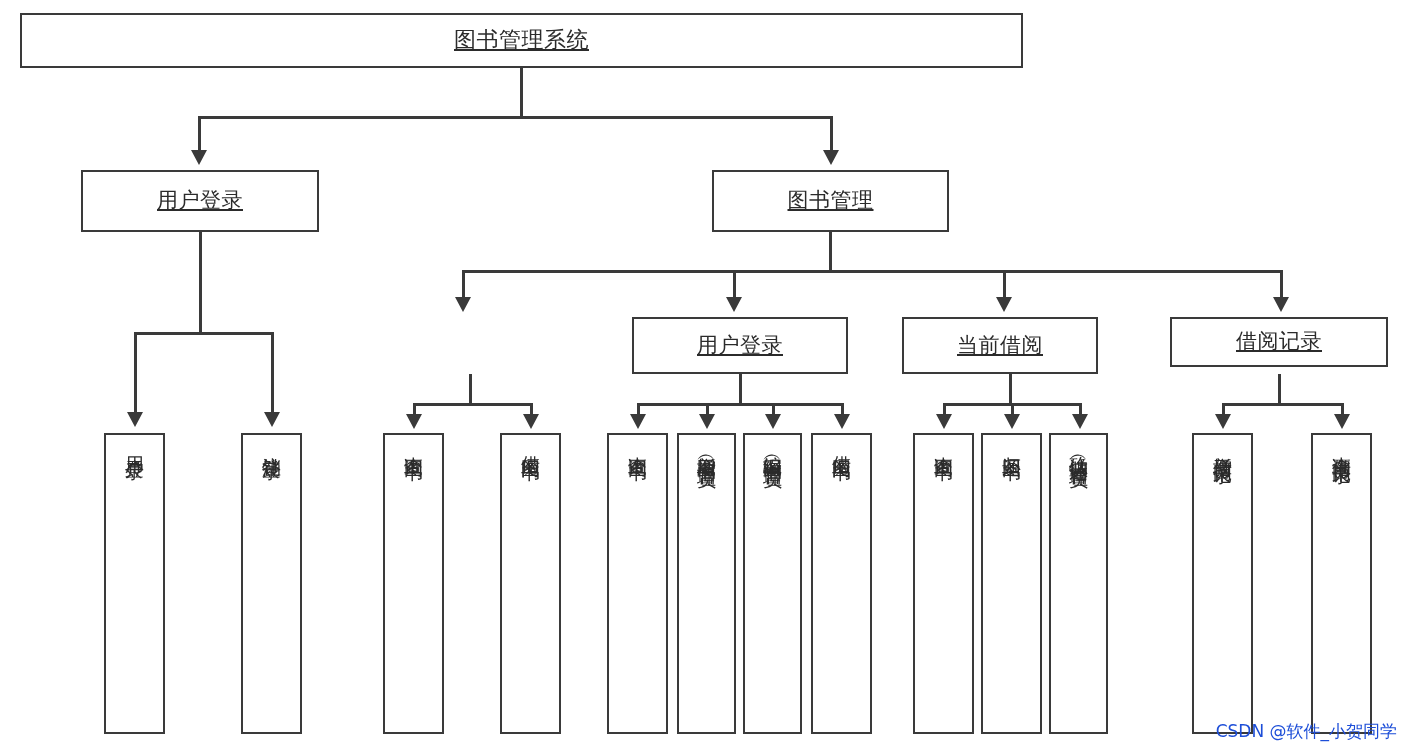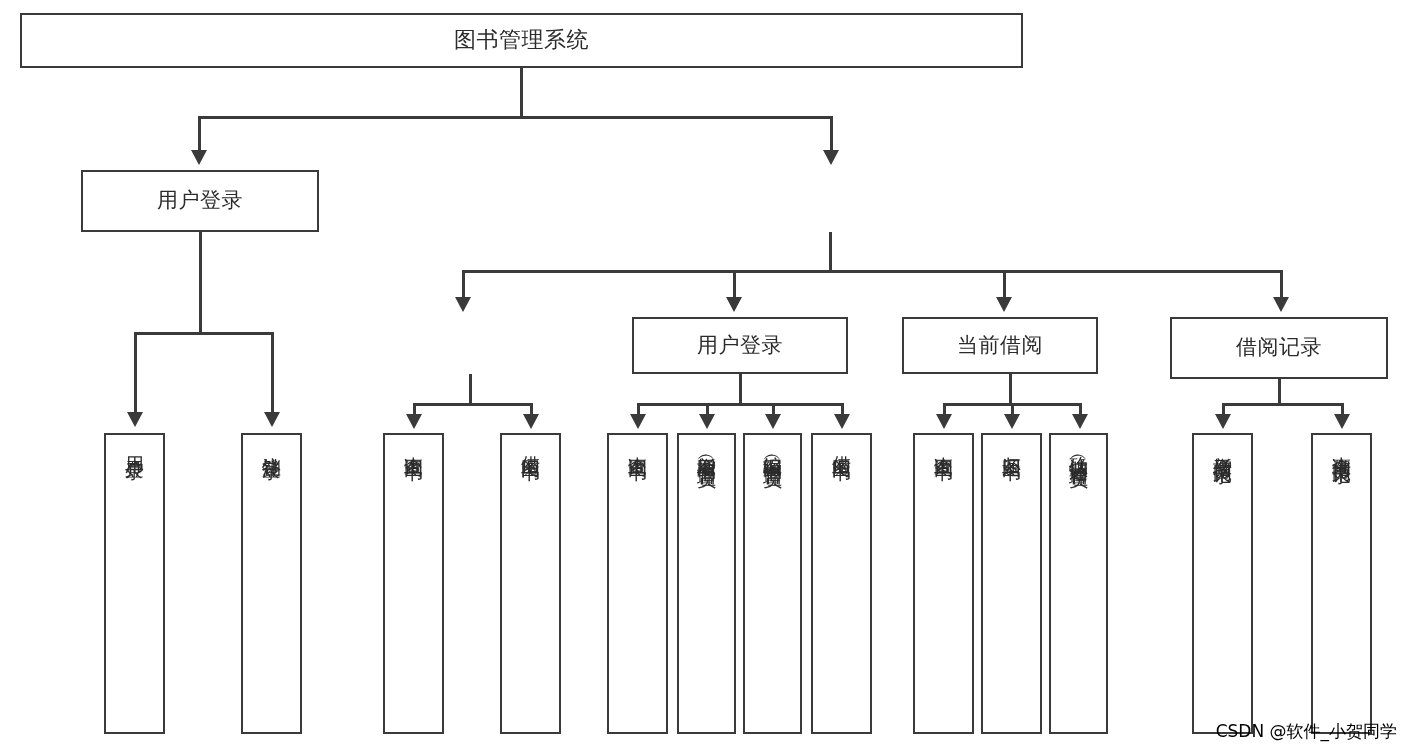--- a/index.html
+++ b/index.html
@@ -27,20 +27,21 @@
     display: flex;
     align-items: center;
     justify-content: center;
     color: #2b2b2b;
     z-index: 3;
   }
   .node.h {            
     font-size: 21px;
     letter-spacing: 0.5px;
     line-height: 1.2;
+    text-decoration: underline;
   }
   .node.root {
     font-size: 22px;
   }
   .node.v {            
     align-items: flex-start;
     justify-content: center;
     padding-top: 6px;
   }
   .vtext {
@@ -68,21 +69,21 @@
     border-right: 8px solid transparent;
     border-top: 15px solid #3a3a3a;
     z-index: 2;
   }
   
   #watermark {
     position: absolute;
     right: 8px;
     bottom: 4px;
     font-size: 17px;
-    color: #000000;
+    color: #1d4ed8;
     white-space: nowrap;
     z-index: 5;
     font-family: "DejaVu Sans", "Liberation Sans", sans-serif;
   }
 </style>
 </head>
 <body>
 
 <div id="canvas">
 
@@ -94,20 +95,23 @@
 
   <div class="hline" style="left:198px; top:116px; width:634px;"></div>
 
   <div class="vline" style="left:198px; top:116px; height:36px;"></div>
   <div class="arrow" style="left:191px; top:150px;"></div>
   <div class="vline" style="left:830px; top:116px; height:36px;"></div>
   <div class="arrow" style="left:823px; top:150px;"></div>
 
   <div class="node h" style="left:81px; top:170px; width:238px; height:62px;">
     <span>用户登录</span>
+  </div>
+  <div class="node h" style="left:712px; top:170px; width:237px; height:62px;">
+    <span>图书管理</span>
   </div>
 
   <div class="vline" style="left:199px; top:232px; height:102px;"></div>
   <div class="hline" style="left:134px; top:332px; width:137px;"></div>
   <div class="vline" style="left:134px; top:332px; height:82px;"></div>
   <div class="arrow" style="left:127px; top:412px;"></div>
   <div class="vline" style="left:271px; top:332px; height:82px;"></div>
   <div class="arrow" style="left:264px; top:412px;"></div>
 
   <div class="vline" style="left:829px; top:232px; height:40px;"></div>
@@ -120,21 +124,21 @@
   <div class="arrow" style="left:996px; top:297px;"></div>
   <div class="vline" style="left:1280px; top:270px; height:29px;"></div>
   <div class="arrow" style="left:1273px; top:297px;"></div>
 
   <div class="node h" style="left:632px; top:317px; width:216px; height:57px;">
     <span>用户登录</span>
   </div>
   <div class="node h" style="left:902px; top:317px; width:196px; height:57px;">
     <span>当前借阅</span>
   </div>
-  <div class="node h" style="left:1170px; top:317px; width:218px; height:62px;">
+  <div class="node h" style="left:1170px; top:317px; width:218px; height:50px;">
     <span>借阅记录</span>
   </div>
 
   <div class="vline" style="left:469px; top:374px; height:31px;"></div>
   <div class="hline" style="left:413px; top:403px; width:117px;"></div>
   <div class="vline" style="left:413px; top:403px; height:13px;"></div>
   <div class="arrow" style="left:406px; top:414px;"></div>
   <div class="vline" style="left:530px; top:403px; height:13px;"></div>
   <div class="arrow" style="left:523px; top:414px;"></div>
 

